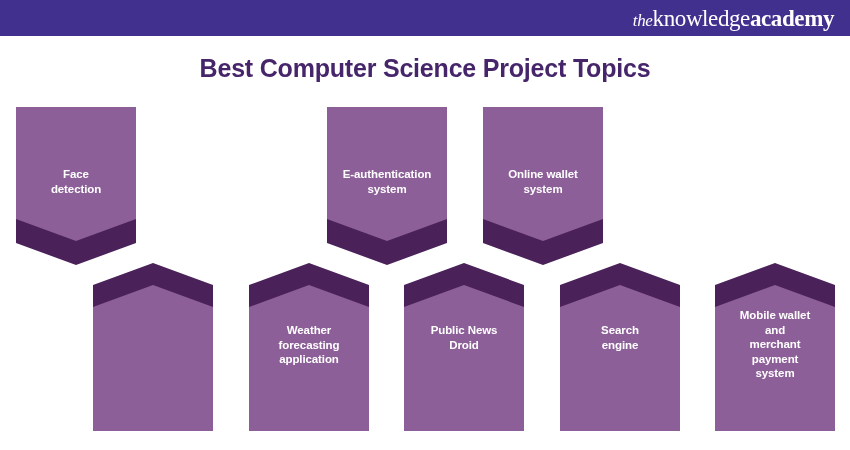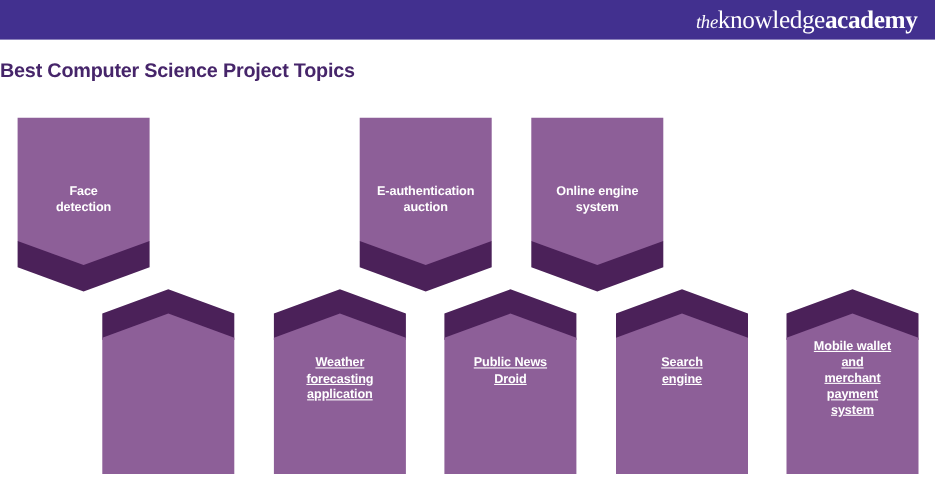--- a/index.html
+++ b/index.html
@@ -49,21 +49,22 @@
     font-weight: bold;
     letter-spacing: -0.4px;
   }
 
   
   .page-title {
     position: absolute;
     left: 0;
     top: 54px;
     width: 850px;
-    font-size: 18px;
+    text-align: center;
+    font-size: 25px;
     font-weight: bold;
     color: #46256a;
     letter-spacing: -0.2px;
   }
 
   
   .diagram {
     position: absolute;
     left: 0;
     top: 0;
@@ -95,21 +96,21 @@
     letter-spacing: -0.1px;
     white-space: pre-line;
   }
 
   
   .row-top { top: 107px; height: 160px; }
   .row-top .banner-label { top: 60px; }
 
   
   .row-bottom { top: 263px; height: 170px; }
-  .row-bottom .banner-label { top: 60px; text-decoration: underline; }
+  .row-bottom .banner-label { top: 60px; }
   .row-bottom.tall-label .banner-label { top: 45px; }
 </style>
 </head>
 <body>
 
 <div class="header-bar">
   <div class="brand-logo">
     <span class="brand-the">the</span><span class="brand-knowledge">knowledge</span><span class="brand-academy">academy</span>
   </div>
 </div>
@@ -124,28 +125,28 @@
       </svg>
       <div class="banner-label">Face
 detection</div>
     </div>
     <div class="banner row-top" style="left: 327px;">
       <svg width="120" height="175" viewBox="0 0 120 175">
         <polygon points="0,112 120,112 120,136 60,158 0,136" fill="#4b2159"></polygon>
         <polygon points="0,0 120,0 120,112 60,134 0,112" fill="#8d5f98"></polygon>
       </svg>
       <div class="banner-label">E-authentication
-auction</div>
+system</div>
     </div>
     <div class="banner row-top" style="left: 483px;">
       <svg width="120" height="175" viewBox="0 0 120 175">
         <polygon points="0,112 120,112 120,136 60,158 0,136" fill="#4b2159"></polygon>
         <polygon points="0,0 120,0 120,112 60,134 0,112" fill="#8d5f98"></polygon>
       </svg>
-      <div class="banner-label">Online engine
+      <div class="banner-label">Online wallet
 system</div>
     </div>
     <div class="banner row-bottom" style="left: 93px;">
       <svg width="120" height="175" viewBox="0 0 120 175">
         <polygon points="0,22 60,0 120,22 120,46 60,24 0,46" fill="#4b2159"></polygon>
         <polygon points="0,44 60,22 120,44 120,168 0,168" fill="#8d5f98"></polygon>
       </svg>
     </div>
     <div class="banner row-bottom" style="left: 404px;">
       <svg width="120" height="175" viewBox="0 0 120 175">

